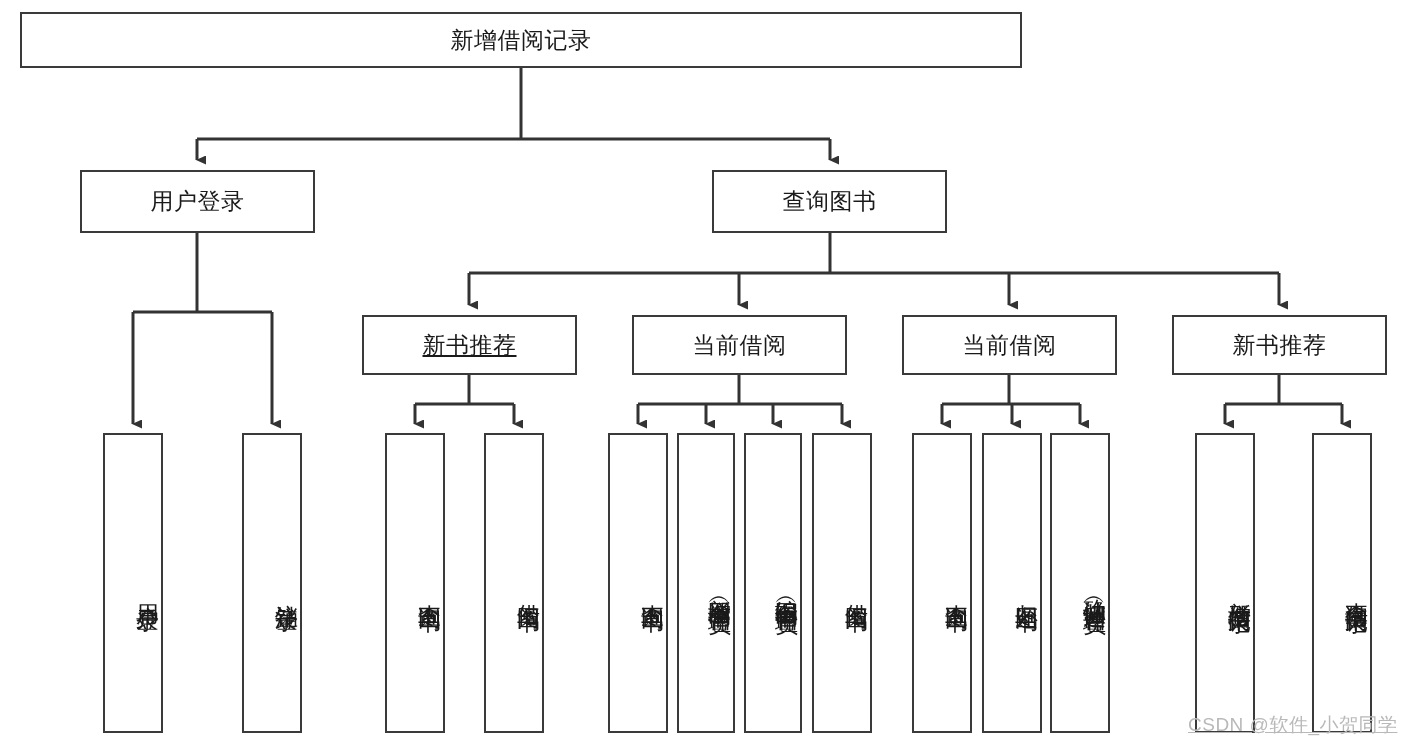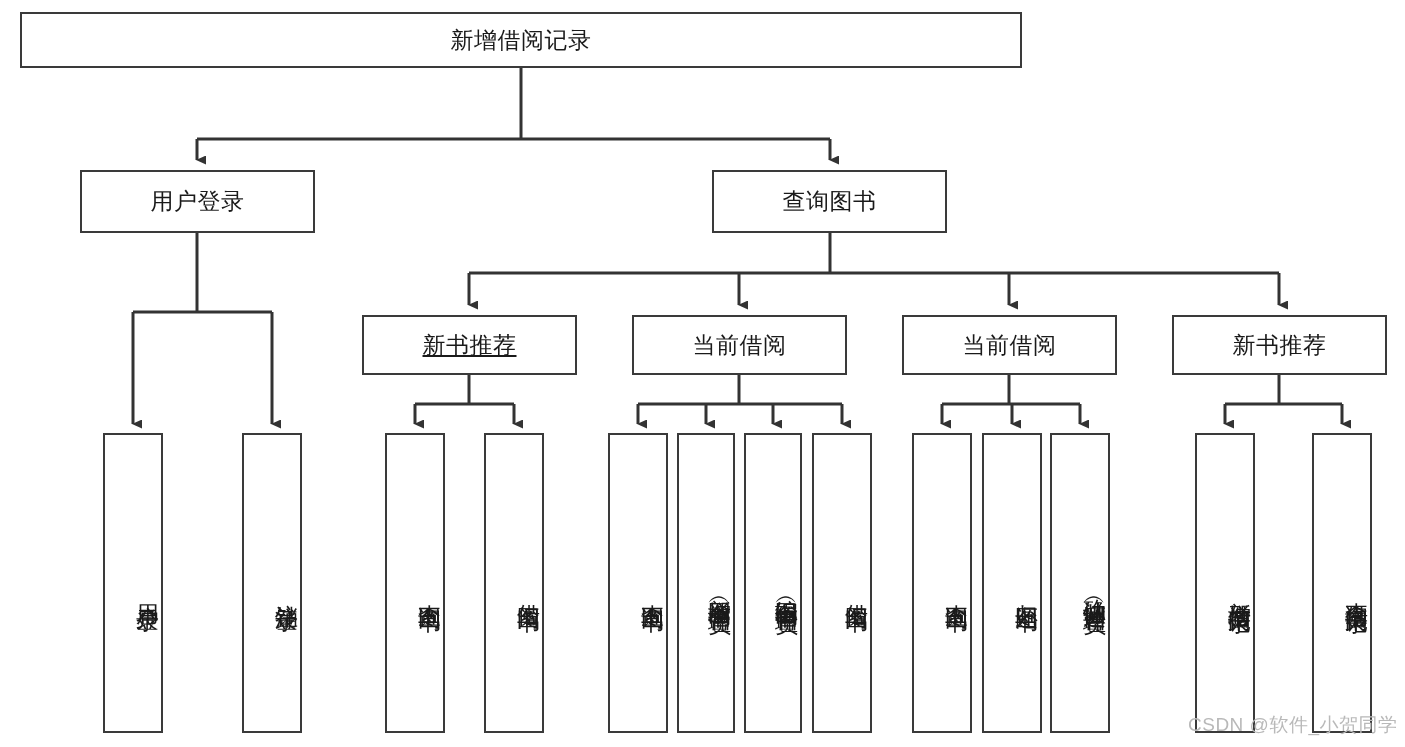--- a/index.html
+++ b/index.html
@@ -51,20 +51,21 @@
     white-space: nowrap;
   }
   .watermark {
     position: absolute;
     left: 1188px;
     top: 712px;
     font-size: 19px;
     color: #b9b9b9;
     white-space: nowrap;
     letter-spacing: 0.5px;
+    text-decoration: underline;
   }
 </style>
 </head>
 <body>
 
 <div id="canvas">
 
   <svg class="edges" viewBox="0 0 1405 747" xmlns="http://www.w3.org/2000/svg">
     <defs>
       <marker id="arw" markerWidth="9" markerHeight="10" refX="4.5" refY="9" orient="auto" markerUnits="userSpaceOnUse">

